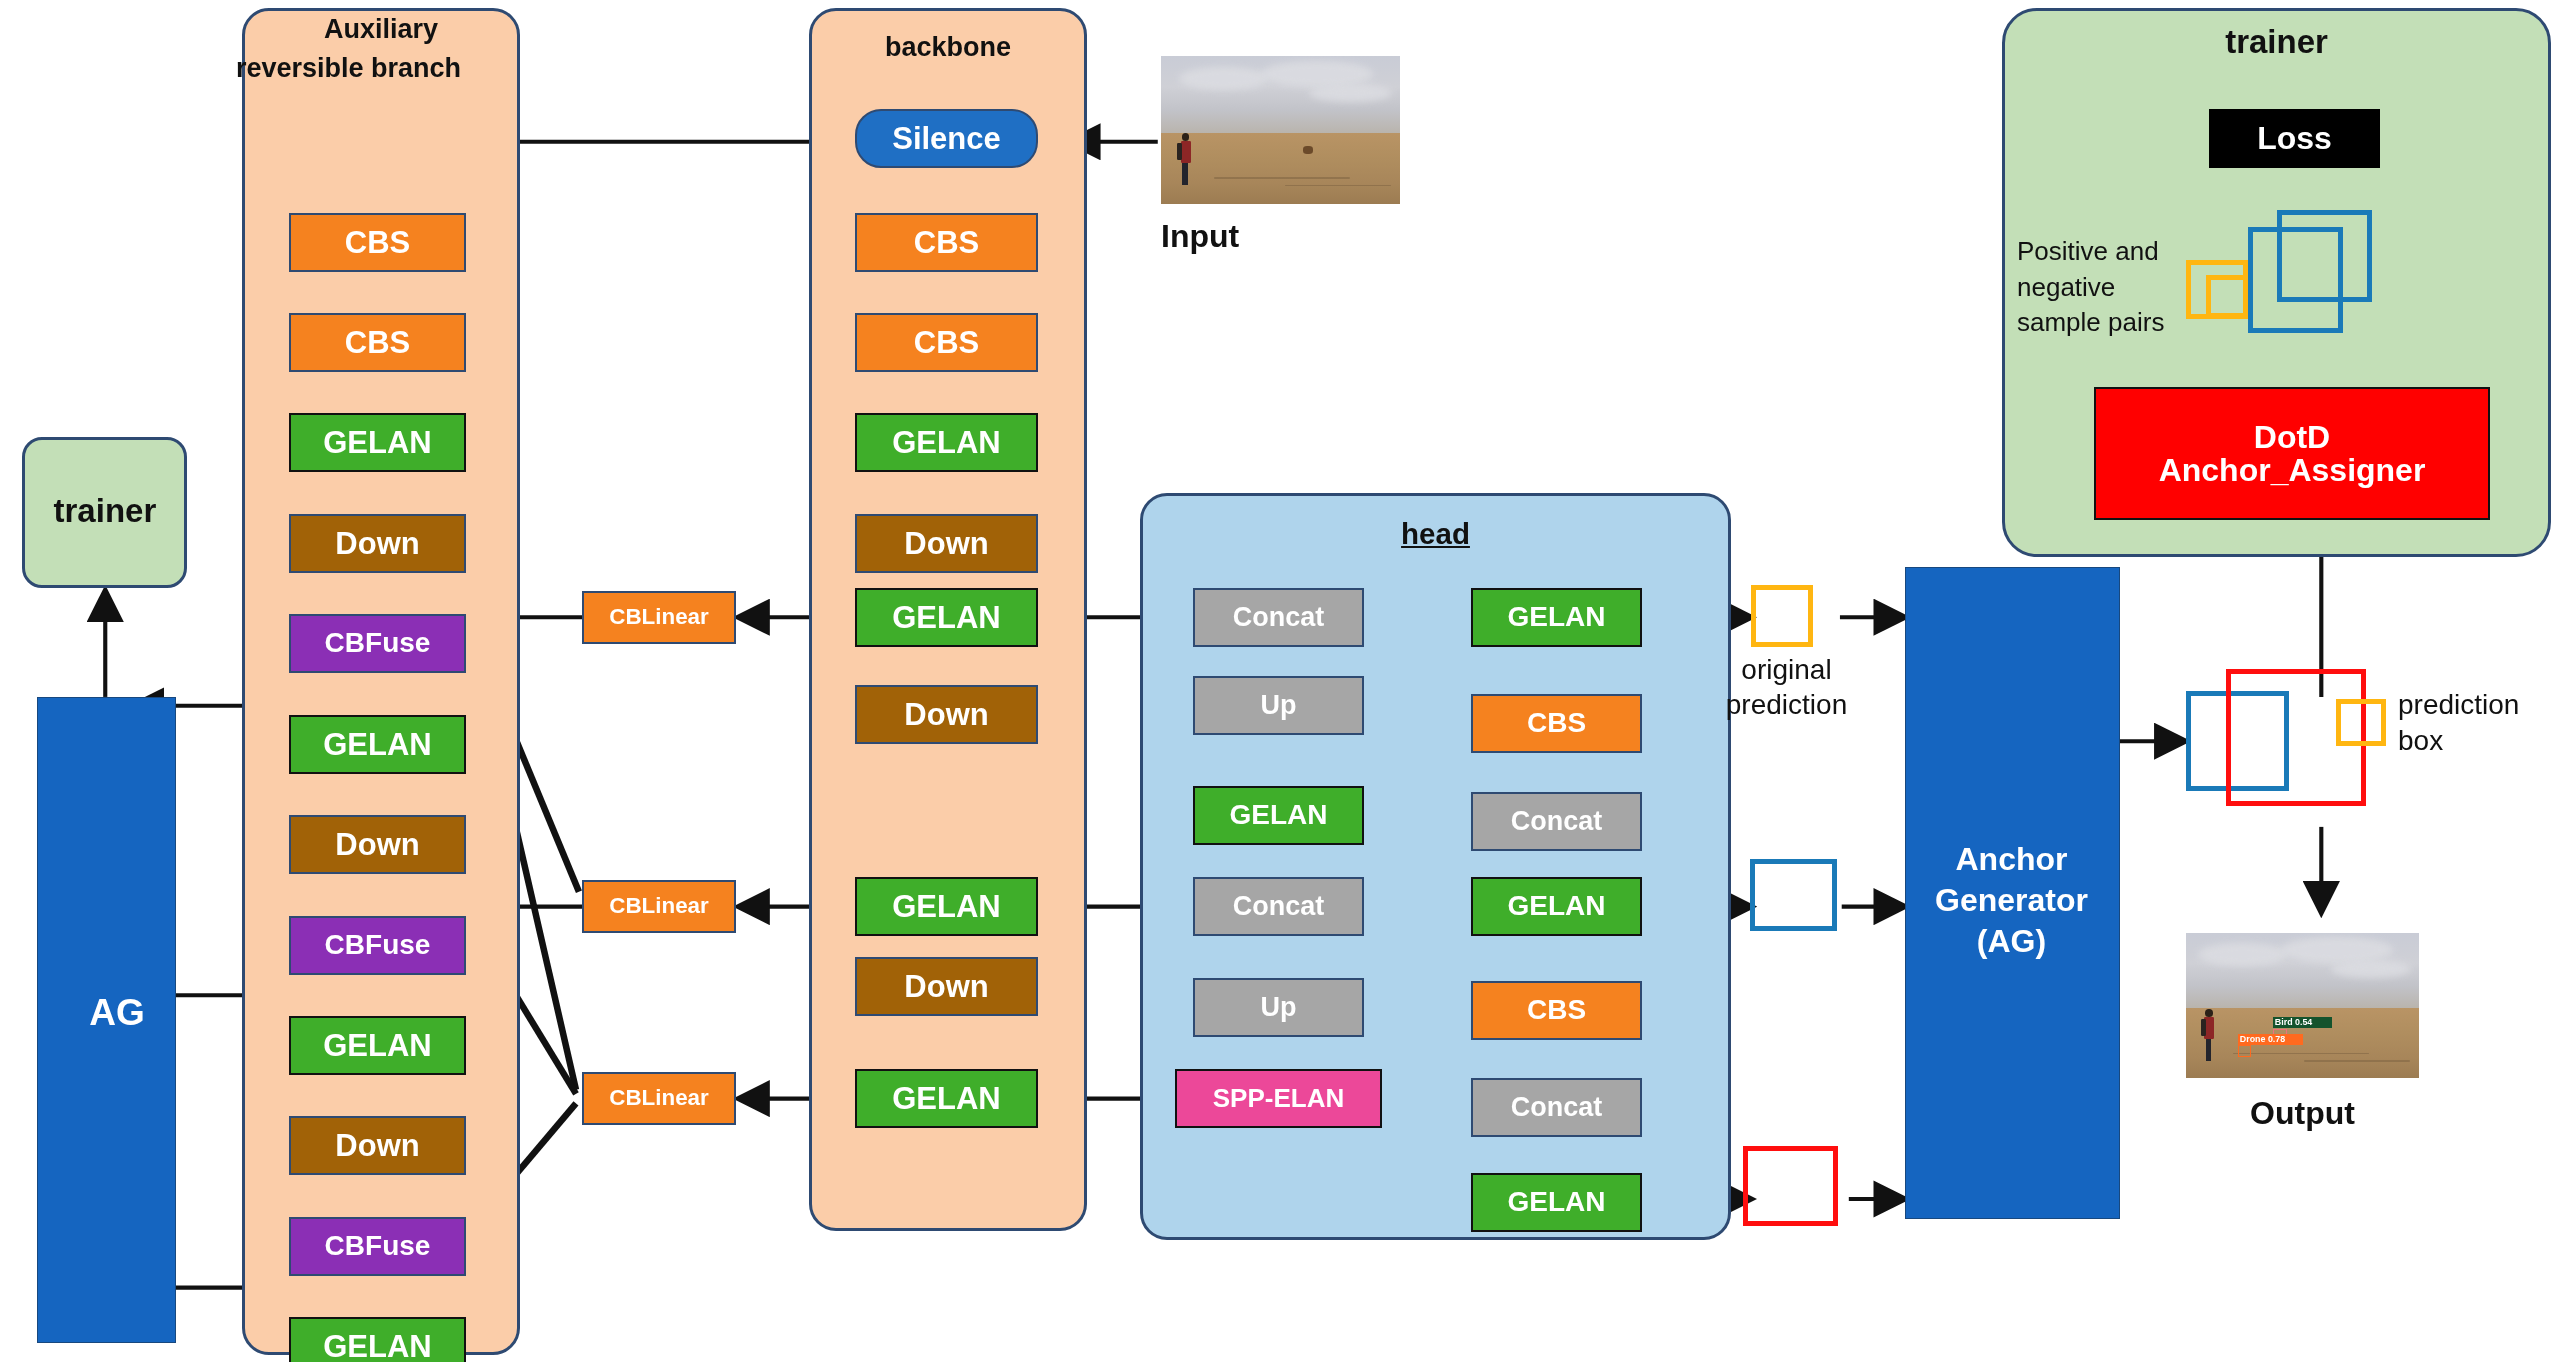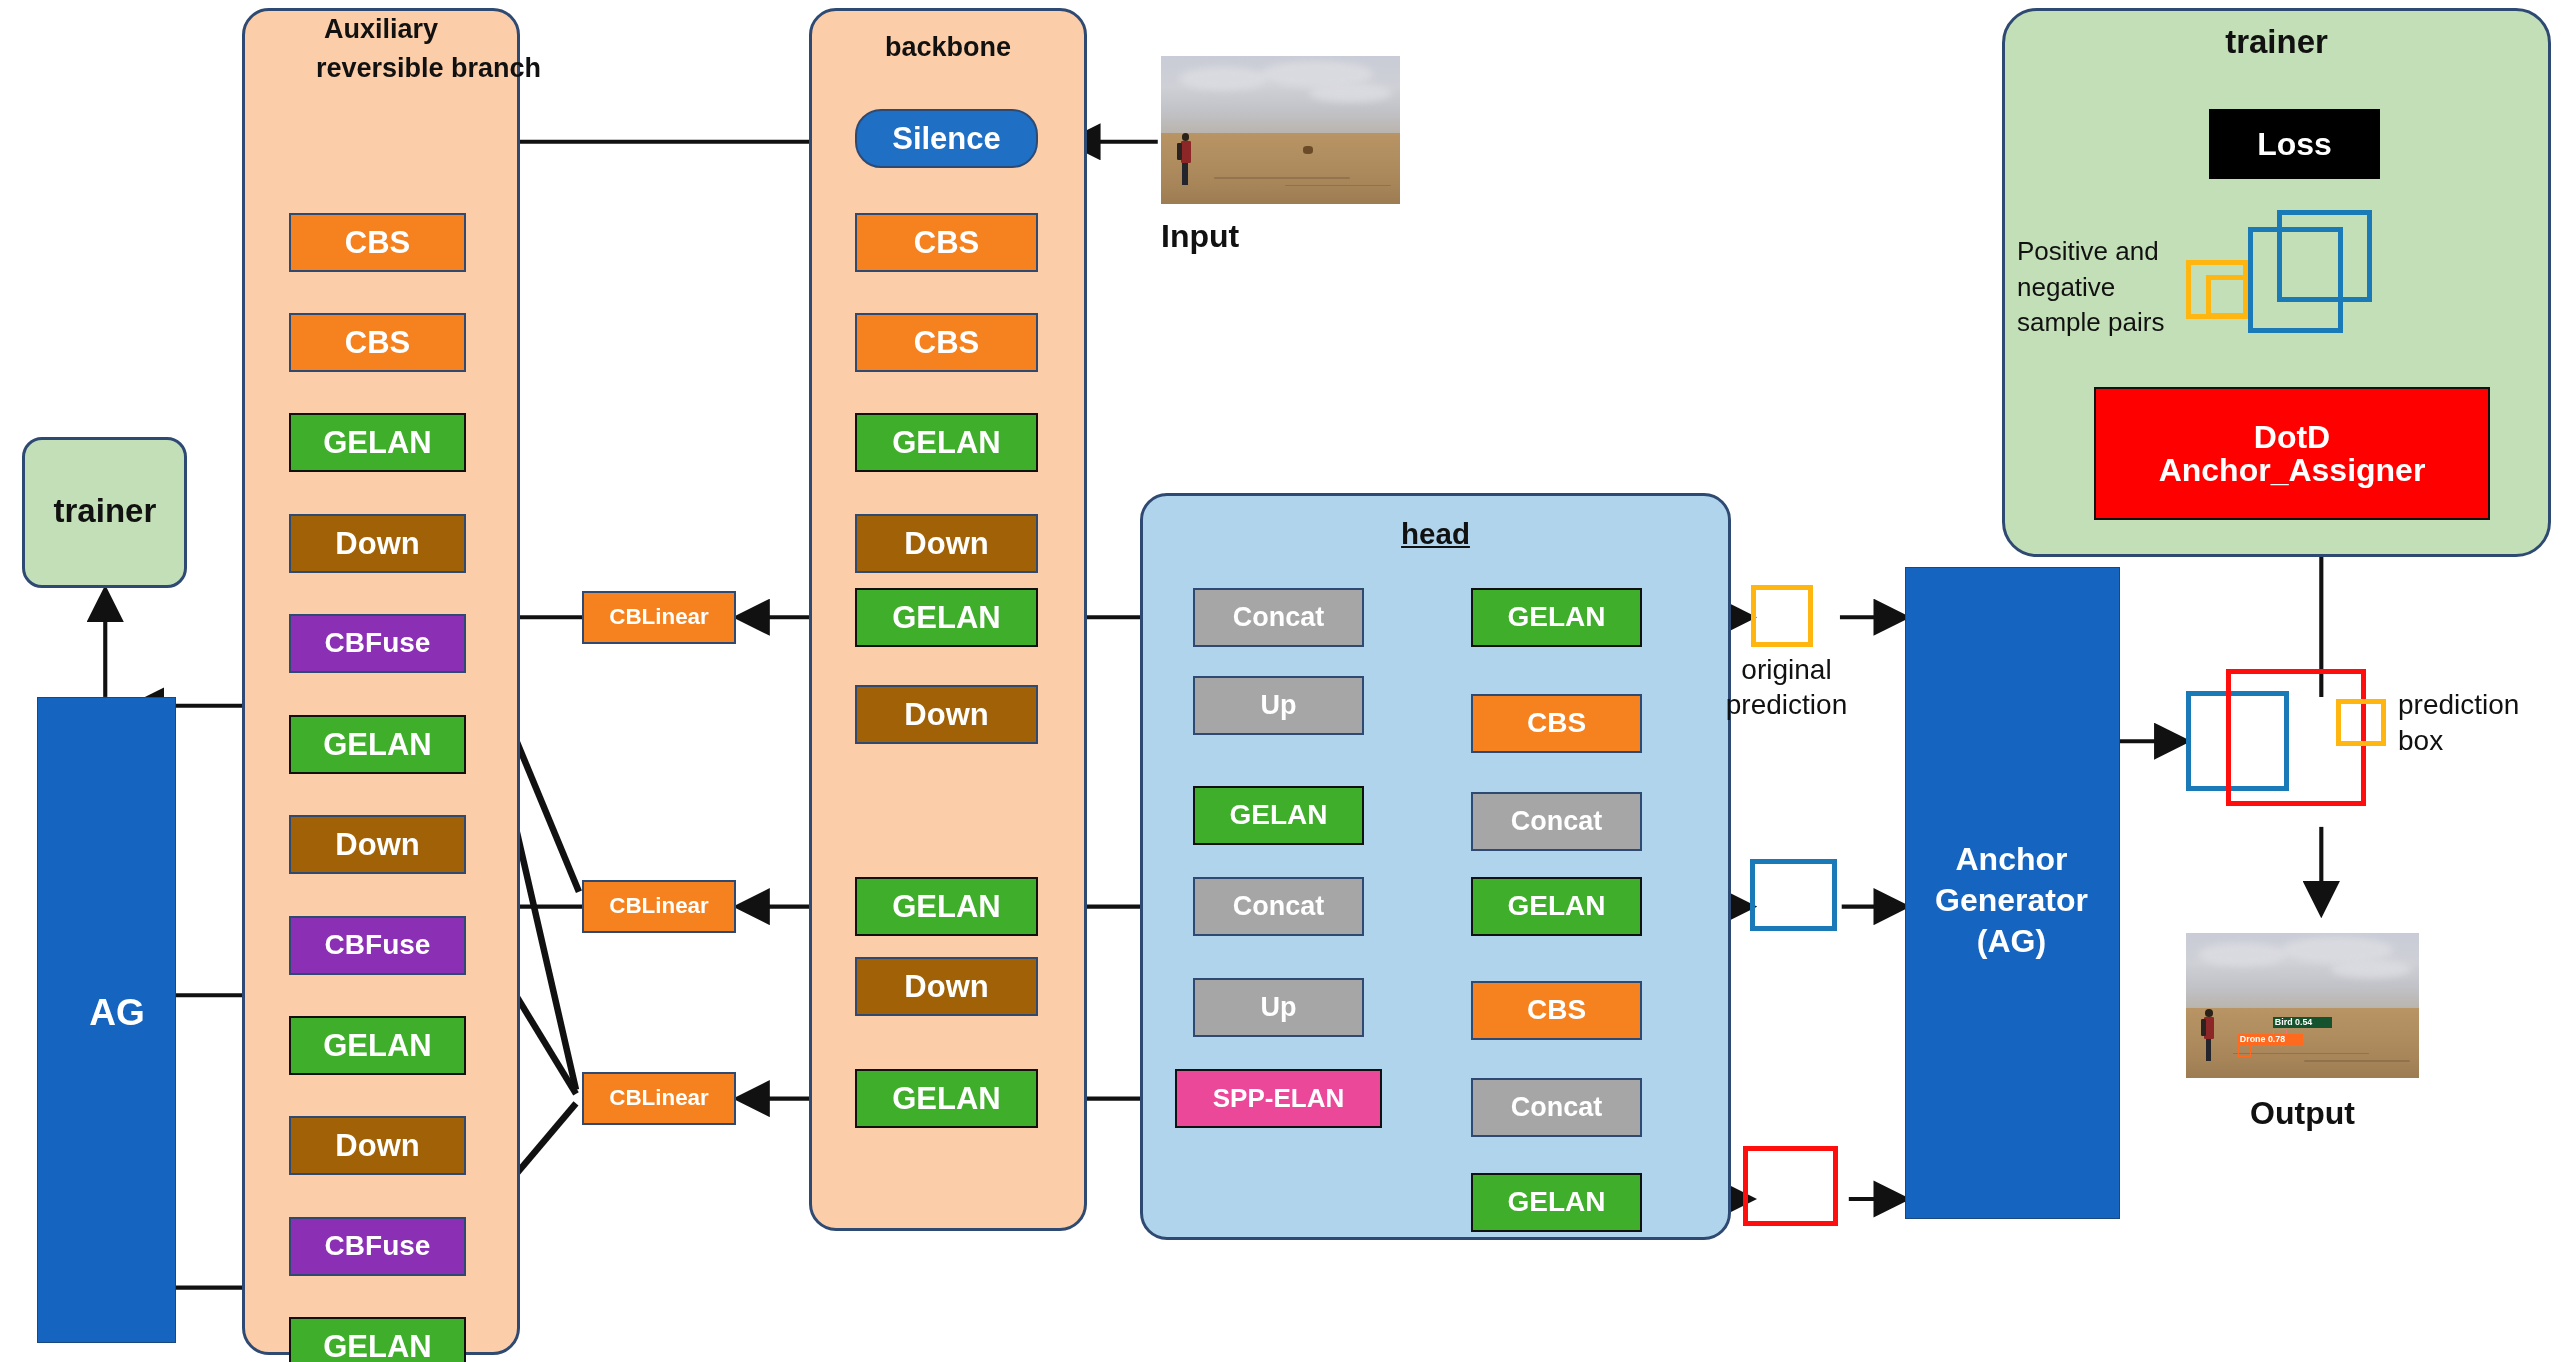--- a/index.html
+++ b/index.html
@@ -149,21 +149,21 @@
   </svg>
 
   <div class="rrect panel-green" style="left:22.4px;top:437px;width:165px;height:151px;border-radius:20px;"></div>
   <div class="lbl" style="left:22.4px;top:493px;width:165px;text-align:center;font-size:33px;">trainer</div>
 
   <div class="agbox" style="position:absolute;left:37px;top:697px;width:137px;height:644px;"></div>
   <div class="lbl" style="left:37px;top:992px;width:160px;text-align:center;font-size:37px;color:#fff;">AG</div>
 
   <div class="rrect panel-peach" style="left:242px;top:8.3px;width:278px;height:1347px;"></div>
   <div class="lbl" style="left:242px;top:14px;width:278px;text-align:center;font-size:27px;">Auxiliary</div>
-  <div class="lbl" style="left:252px;top:53px;width:289px;text-align:right;font-size:27px;">reversible branch</div>
+  <div class="lbl" style="left:236px;top:53px;width:289px;text-align:left;font-size:27px;">reversible branch</div>
 
   <div class="blk cbs" style="left:289px;top:213px;width:177px;height:59px;font-size:31px;">CBS</div>
   <div class="blk cbs" style="left:289px;top:313px;width:177px;height:59px;font-size:31px;">CBS</div>
   <div class="blk gelan" style="left:289px;top:413px;width:177px;height:59px;font-size:31px;">GELAN</div>
   <div class="blk down" style="left:289px;top:514px;width:177px;height:59px;font-size:31px;">Down</div>
   <div class="blk cbfuse" style="left:289px;top:614px;width:177px;height:59px;font-size:28px;">CBFuse</div>
   <div class="blk gelan" style="left:289px;top:715px;width:177px;height:59px;font-size:31px;">GELAN</div>
   <div class="blk down" style="left:289px;top:815px;width:177px;height:59px;font-size:31px;">Down</div>
   <div class="blk cbfuse" style="left:289px;top:916px;width:177px;height:59px;font-size:28px;">CBFuse</div>
   <div class="blk gelan" style="left:289px;top:1016px;width:177px;height:59px;font-size:31px;">GELAN</div>
@@ -221,21 +221,21 @@
 
   <div class="obox ob-blue" style="left:2186px;top:691px;width:103px;height:100px;"></div>
   <div class="obox ob-red" style="left:2226px;top:669px;width:140px;height:137px;"></div>
   <div class="obox ob-yellow" style="left:2336px;top:699px;width:50px;height:47px;"></div>
   <div class="lblp" style="left:2398px;top:688px;width:183px;font-size:28px;">prediction</div>
   <div class="lblp" style="left:2398px;top:724px;width:183px;font-size:28px;">box</div>
 
   <div class="rrect panel-green" style="left:2002px;top:8.3px;width:549px;height:549px;border-radius:35px;"></div>
   <div class="lbl" style="left:2002px;top:23.6px;width:549px;text-align:center;font-size:33px;">trainer</div>
 
-  <div class="blk loss" style="left:2209px;top:109px;width:171px;height:70px;font-size:32px;border-width:1.2px;">Loss</div>
+  <div class="blk loss" style="left:2209px;top:109px;width:171px;height:59px;font-size:32px;border-width:1.2px;">Loss</div>
 
   <div class="lblp" style="left:2017px;top:236px;width:248px;font-size:26px;">Positive and</div>
   <div class="lblp" style="left:2017px;top:272px;width:248px;font-size:26px;">negative</div>
   <div class="lblp" style="left:2017px;top:307px;width:248px;font-size:26px;">sample pairs</div>
 
   <div class="obox ob-yellow" style="left:2186px;top:260px;width:62px;height:59px;"></div>
   <div class="obox ob-yellow" style="left:2206px;top:275px;width:43px;height:43px;"></div>
   <div class="obox ob-blue" style="left:2277px;top:210px;width:95px;height:92px;"></div>
   <div class="obox ob-blue" style="left:2248px;top:227px;width:95px;height:106px;"></div>
 

